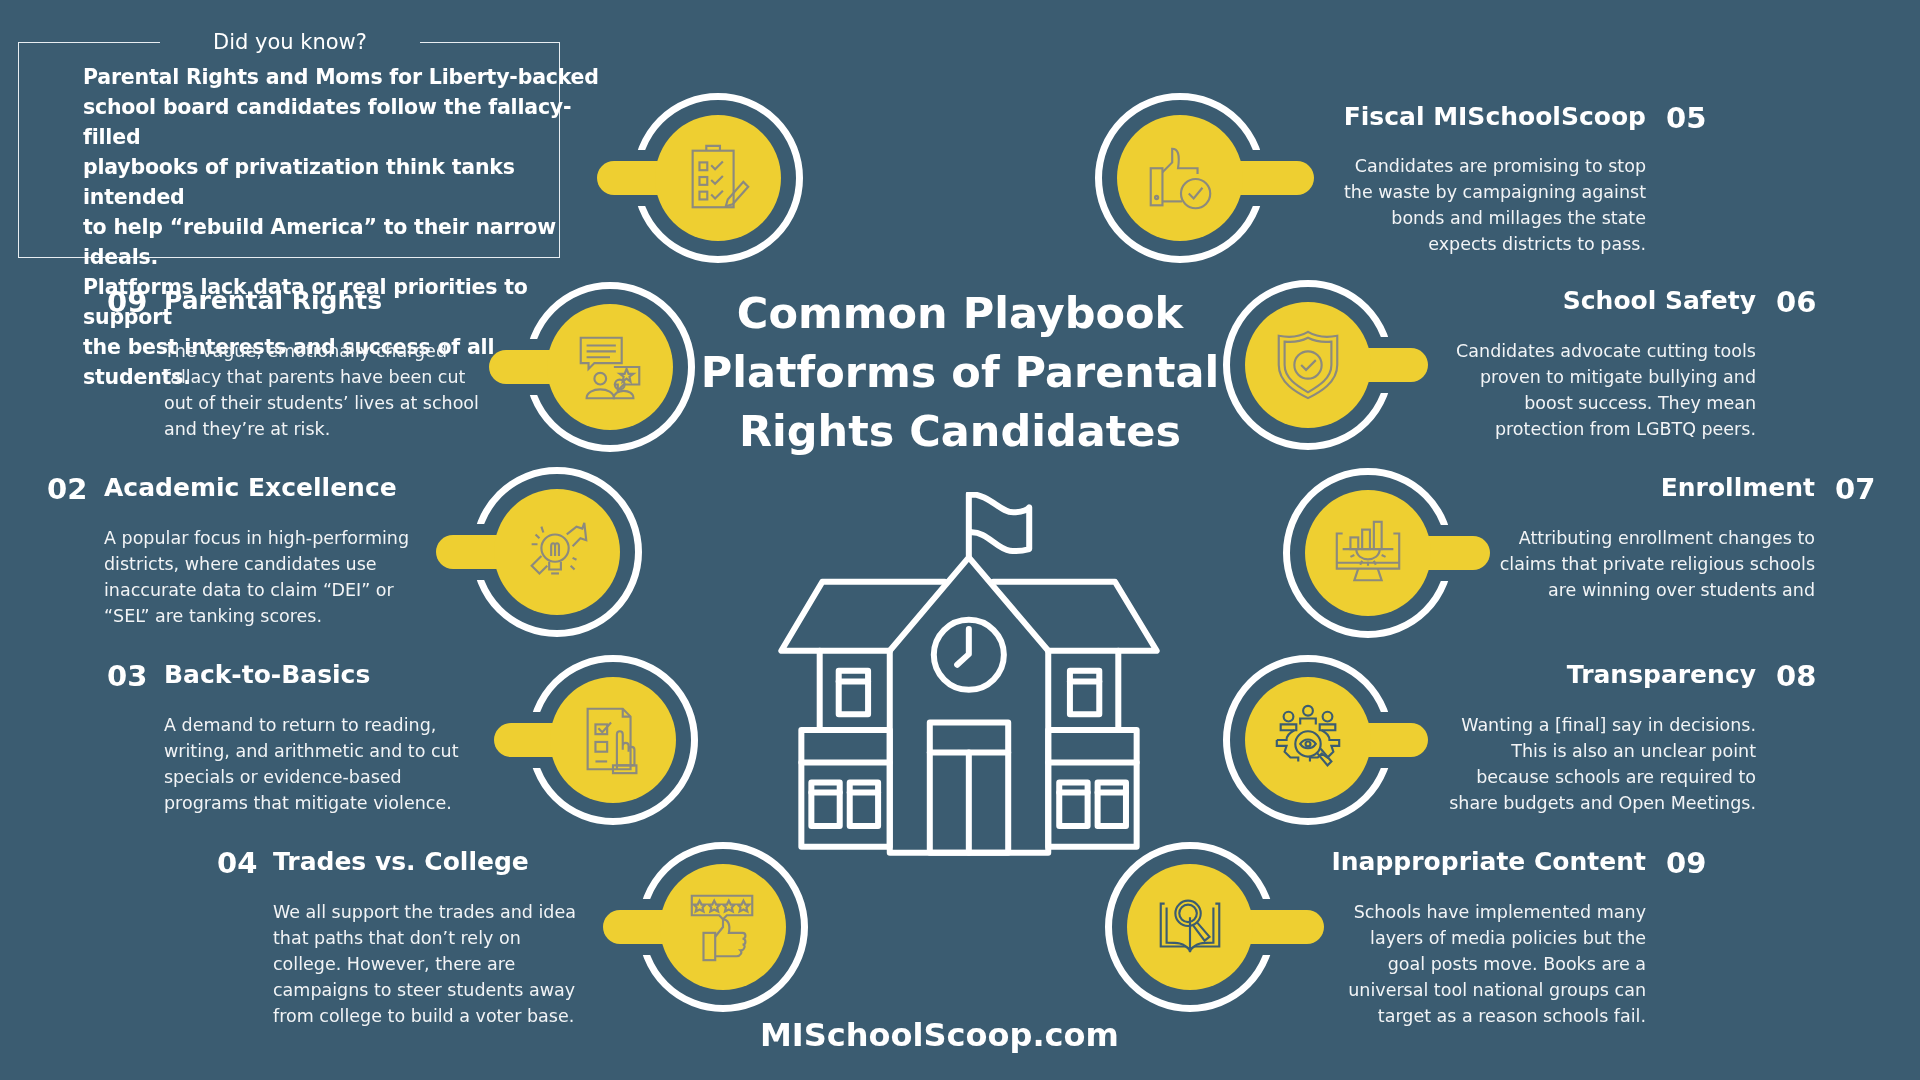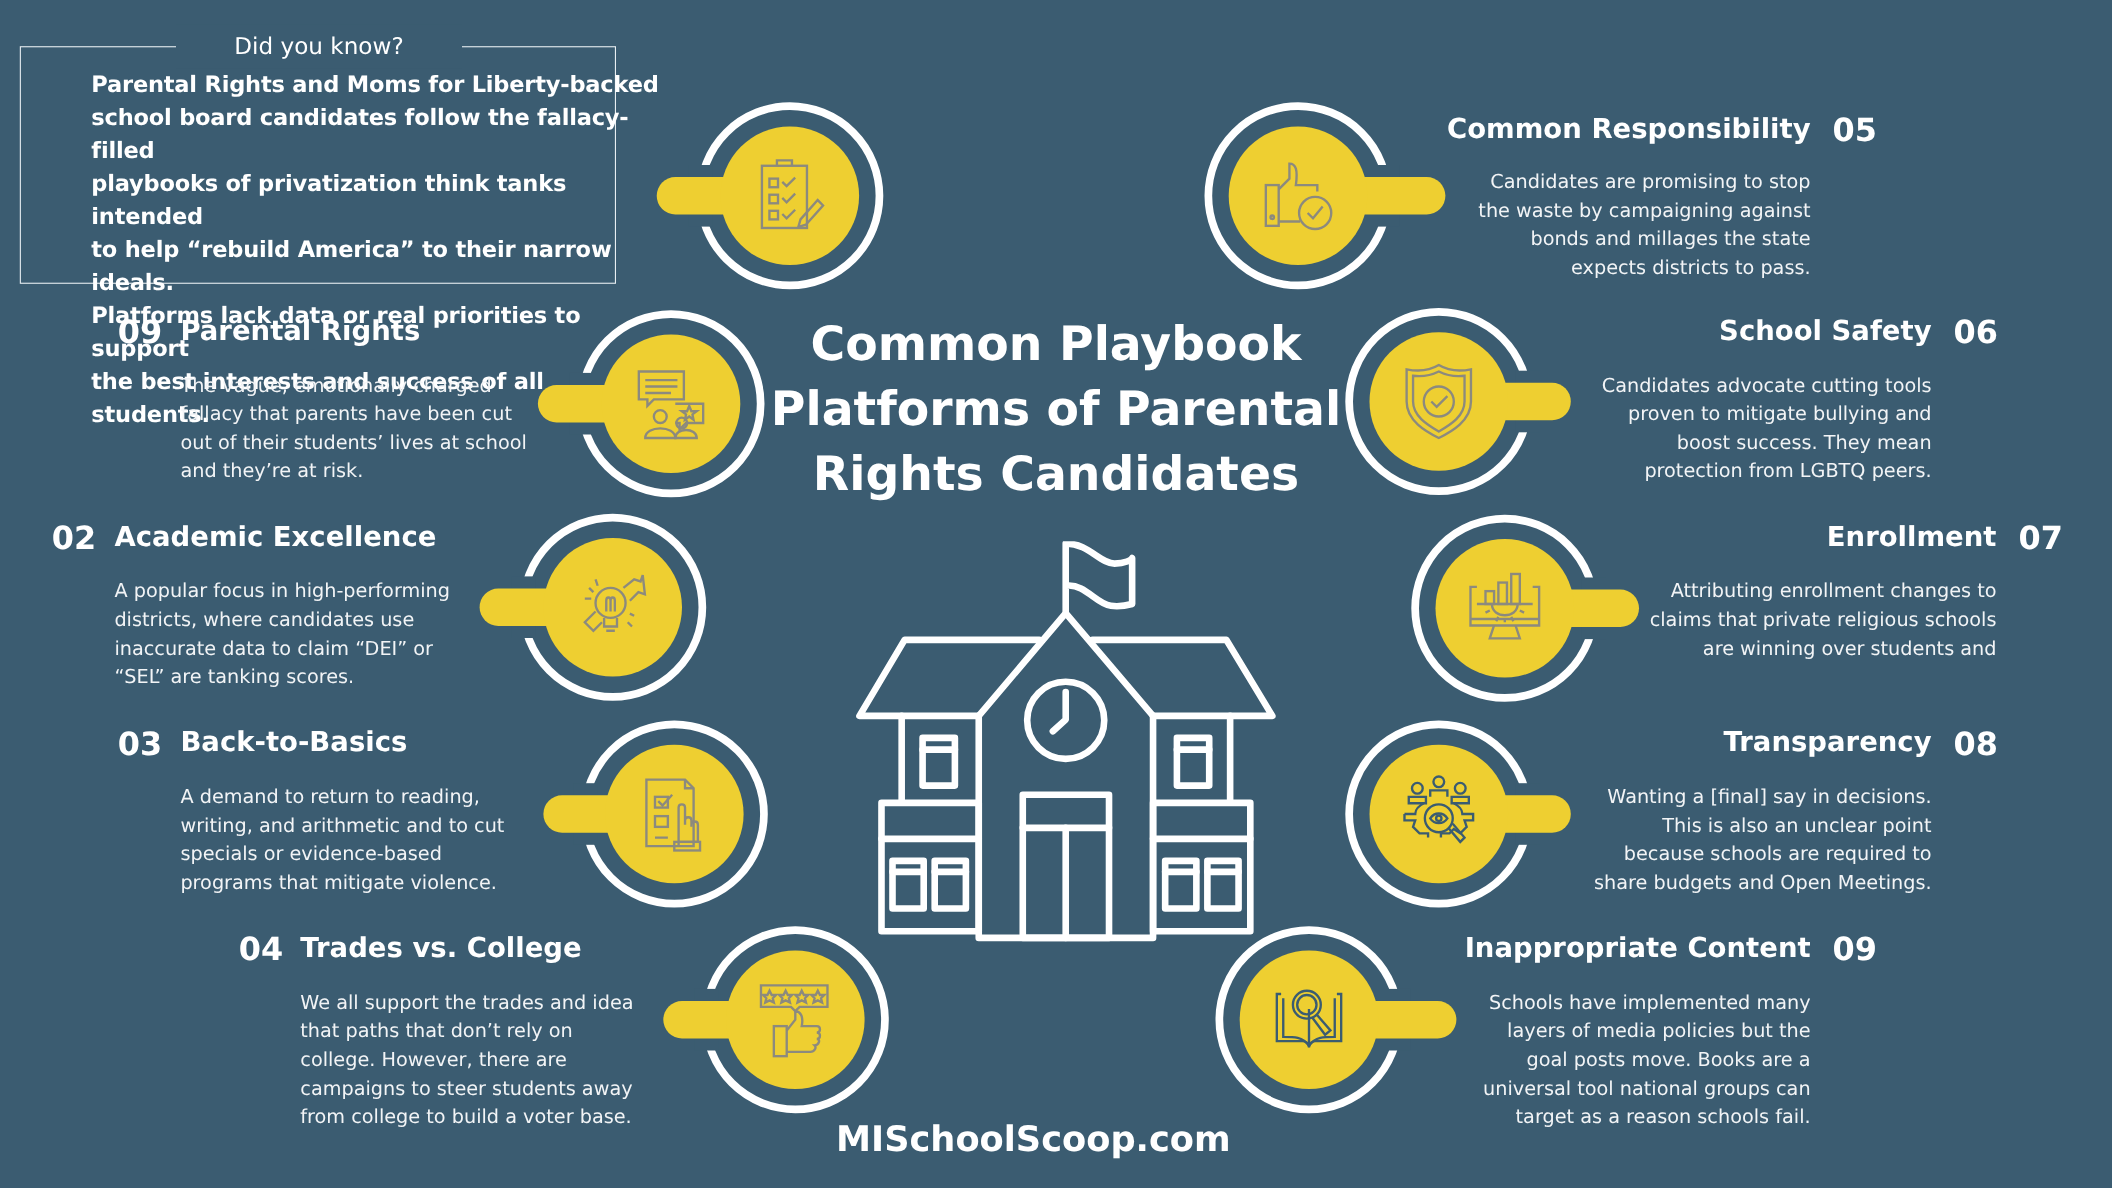--- a/index.html
+++ b/index.html
@@ -288,21 +288,21 @@
   <div class="abs item-body" style="left:273px;top:899px;width:340px">
     <div>We all support the trades and idea</div>
     <div>that paths that don’t rely on</div>
     <div>college. However, there are</div>
     <div>campaigns to steer students away</div>
     <div>from college to build a voter base.</div>
   </div>
 </div>
 
 <div class="abs right" style="left:0;top:0">
-  <div class="abs item-title" style="left:1246px;width:400px;top:97px">Common Responsibility</div>
+  <div class="abs item-title" style="left:1246px;width:400px;top:97px">Fiscal MISchoolScoop</div>
   <div class="abs item-num" style="left:1666px;top:98px">05</div>
   <div class="abs item-body" style="left:1296px;width:350px;top:153px">
     <div>Candidates are promising to stop</div>
     <div>the waste by campaigning against</div>
     <div>bonds and millages the state</div>
     <div>expects districts to pass.</div>
   </div>
 </div>
 
 <div class="abs right" style="left:0;top:0">

